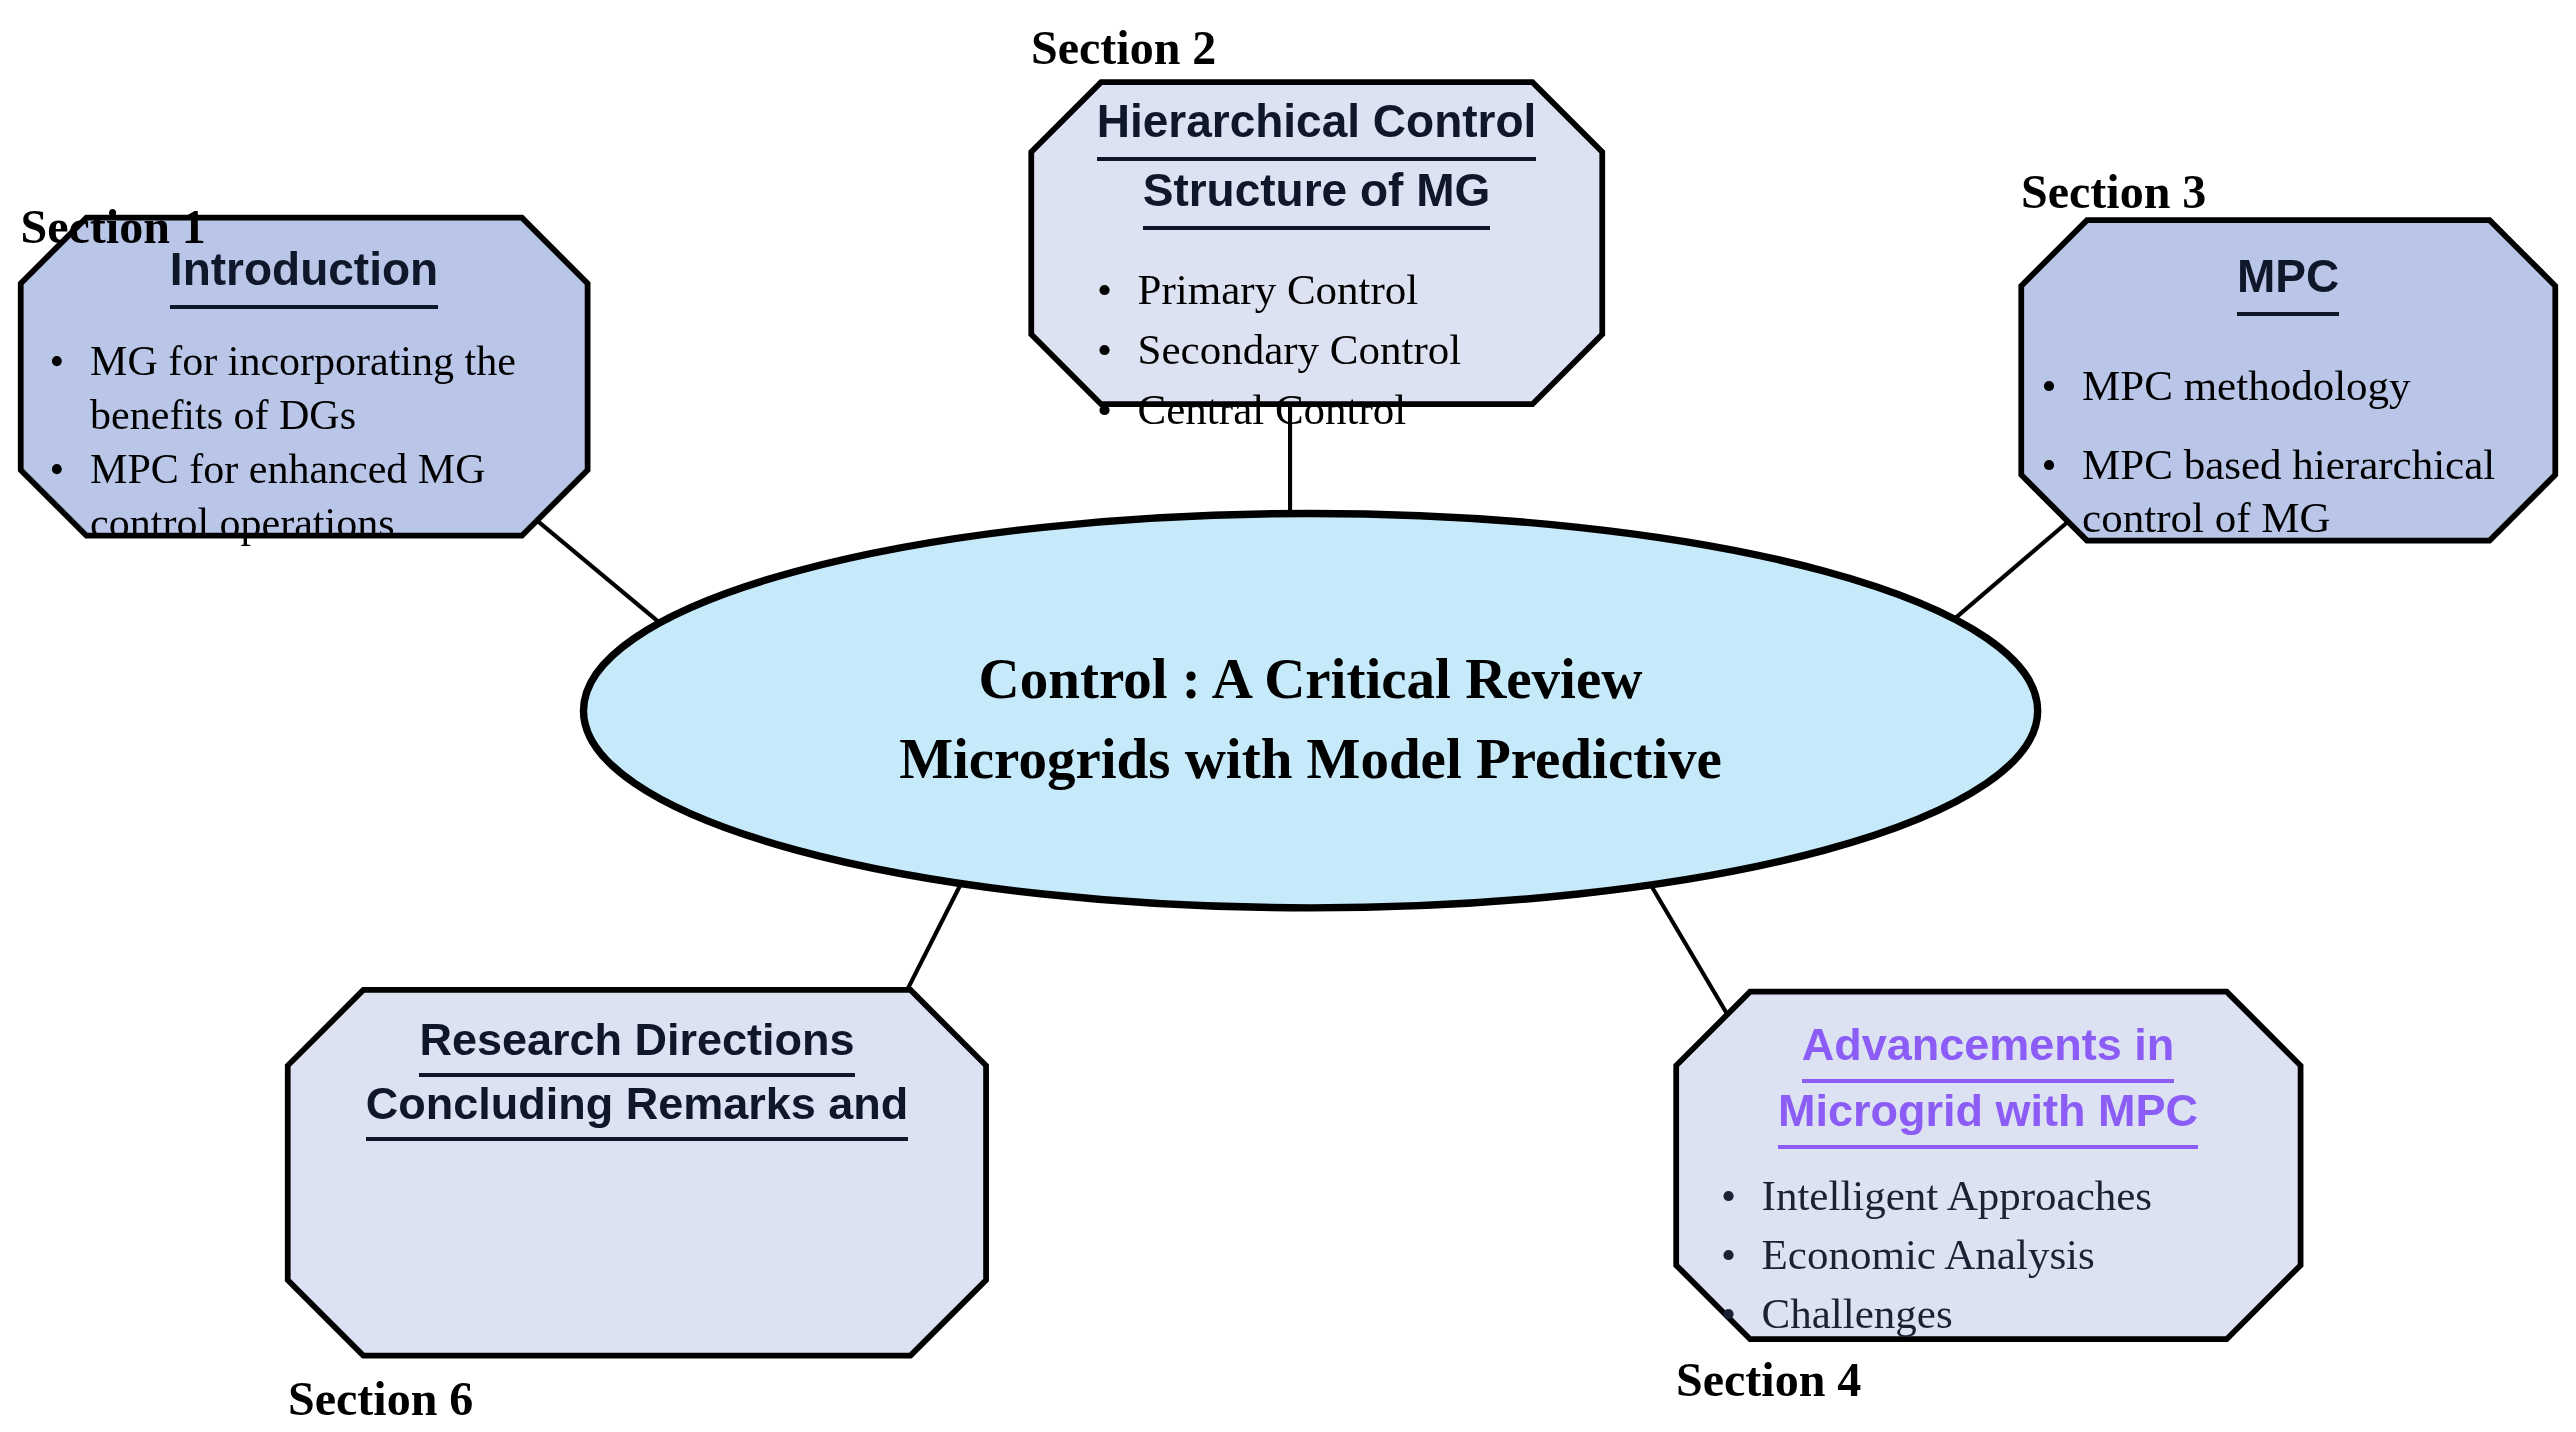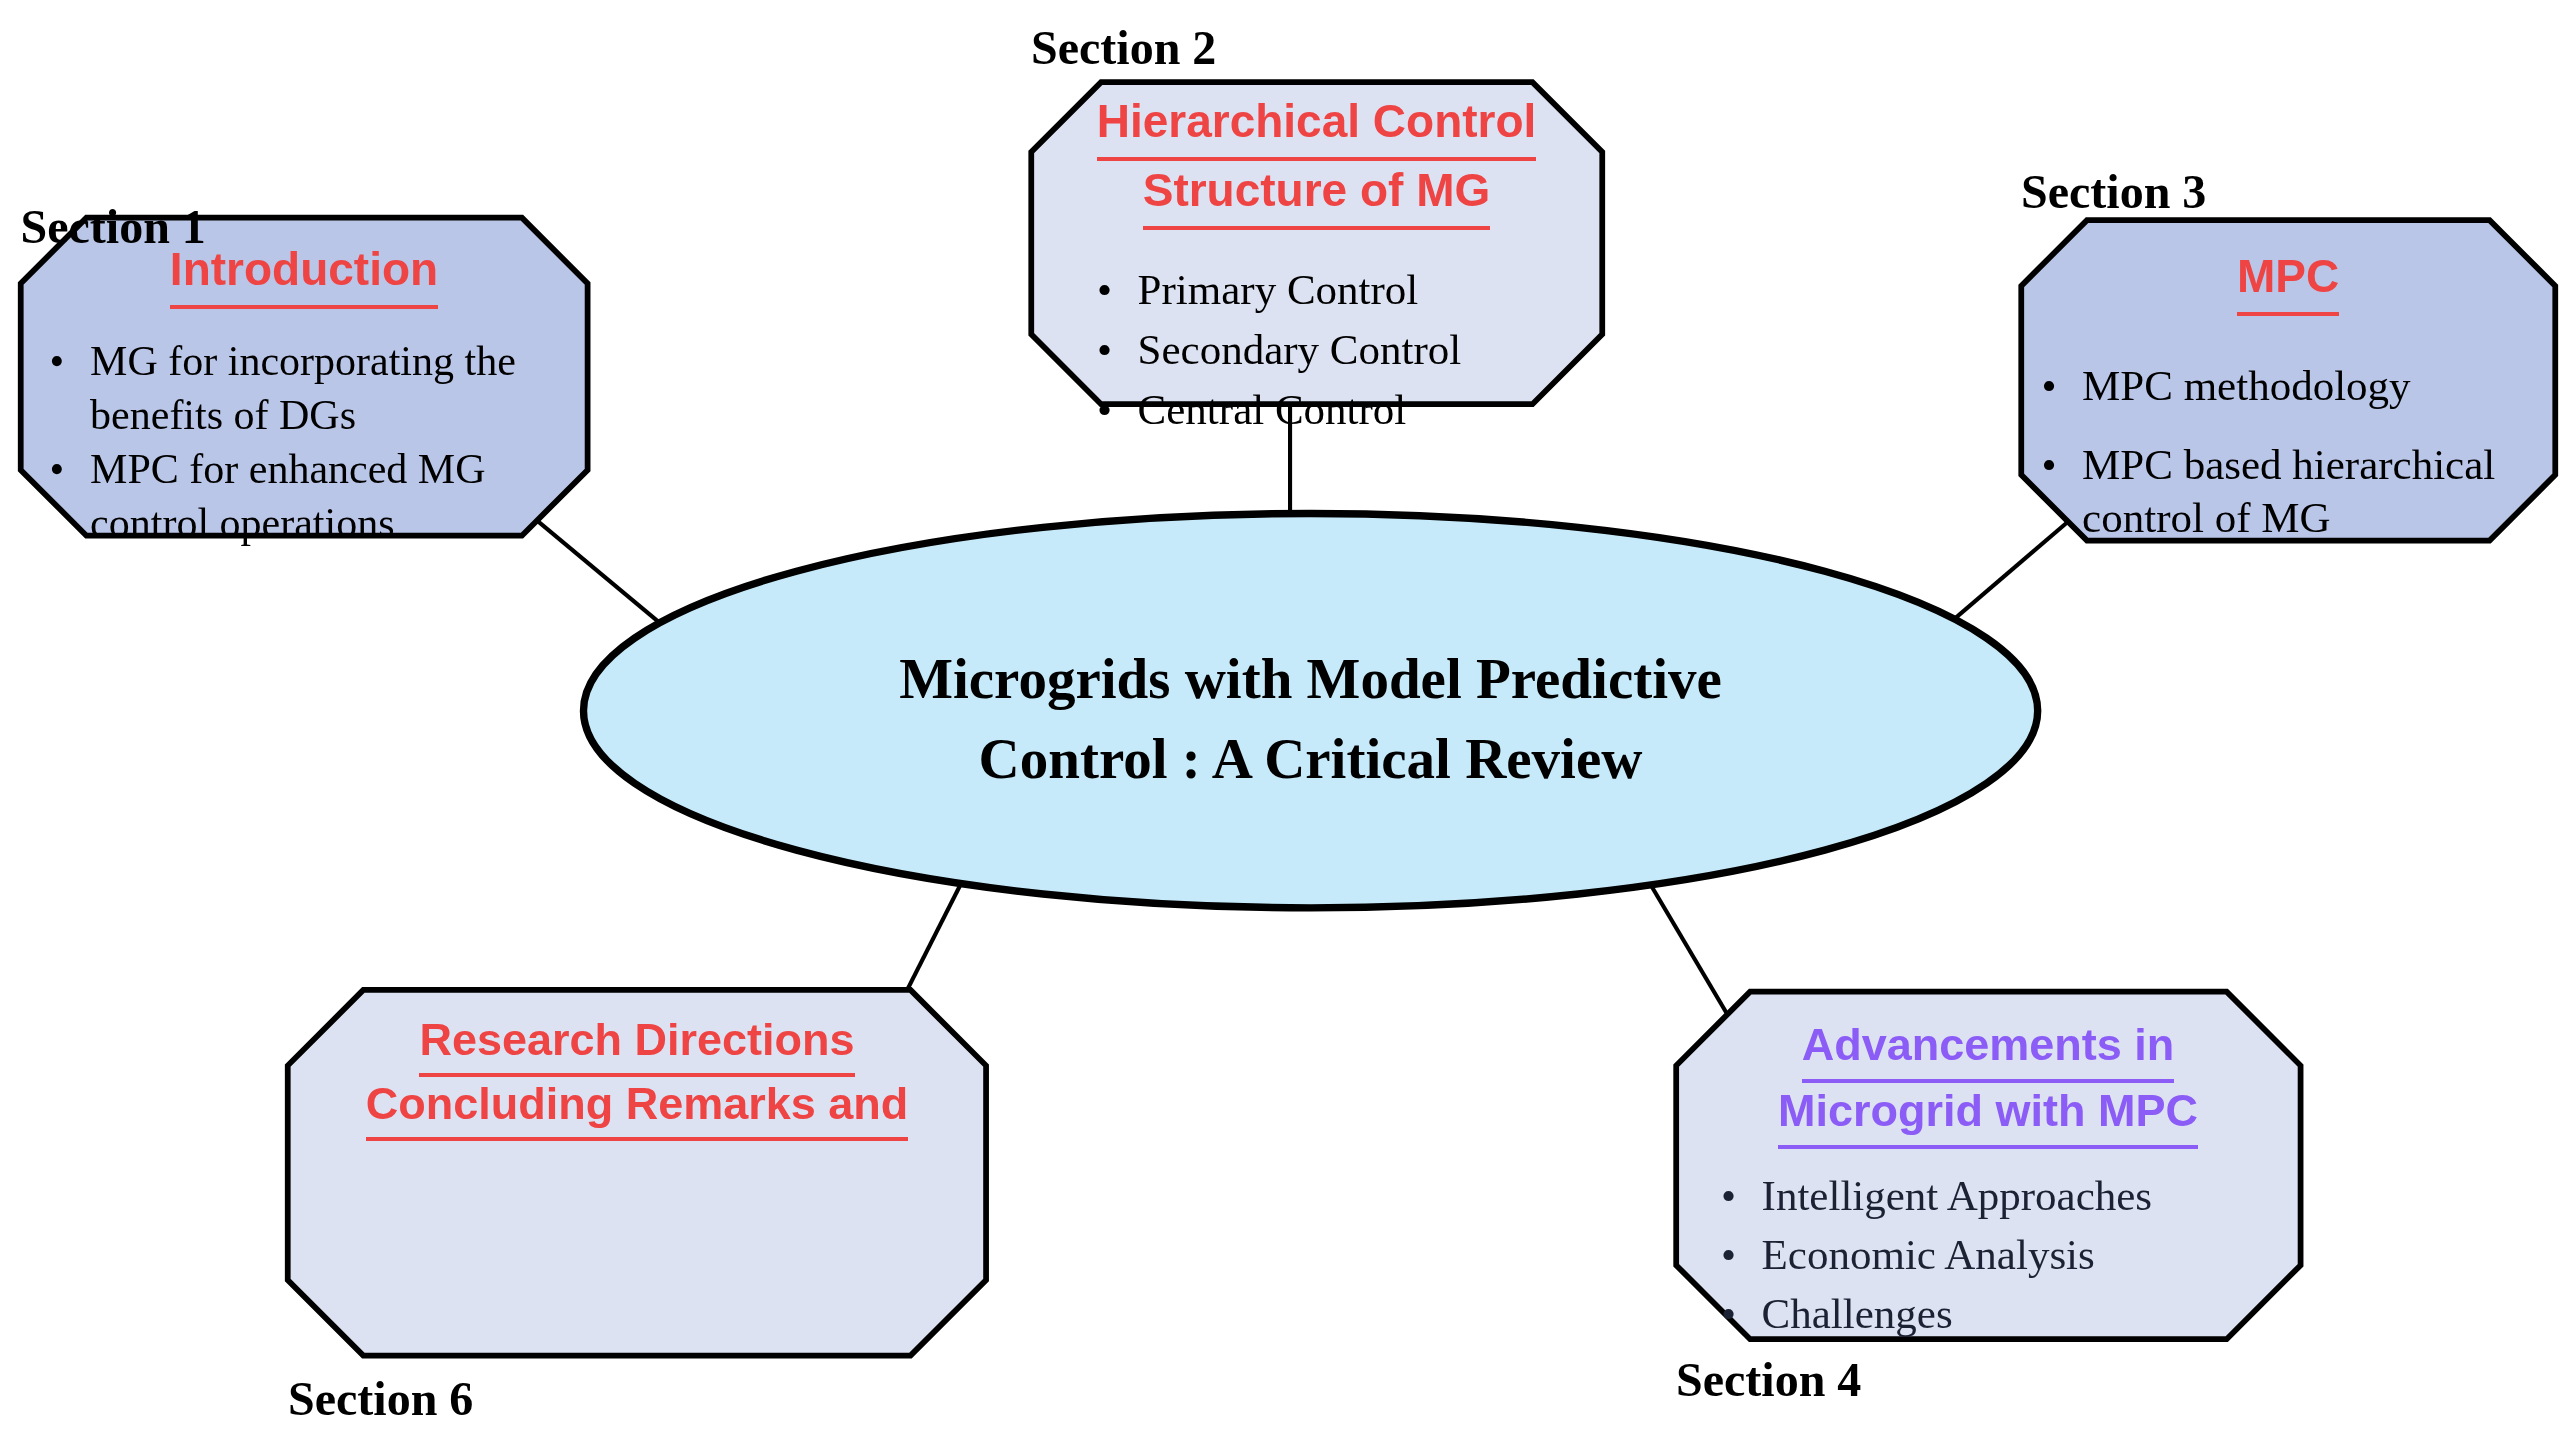--- a/index.html
+++ b/index.html
@@ -10,21 +10,21 @@
   #shapes line{stroke:#000;stroke-width:5;}
   #shapes polygon{stroke:#000;stroke-width:7;}
   #shapes ellipse{stroke:#000;stroke-width:9;}
 
   .abs{position:absolute;}
   .sec-label{font-weight:700;font-size:48px;text-align:left;color:#000;
              font-family:"Liberation Serif","DejaVu Serif",serif;}
   .box-content{display:flex;flex-direction:column;}
   .hline{text-align:center;
          font-family:"Liberation Sans","DejaVu Sans",sans-serif;
-         font-weight:700;font-size:46px;line-height:59px;color:#ef4444;}
+         font-weight:700;font-size:46px;line-height:59px;color:#0f172a;}
   .u{display:inline-block;border-bottom:4.1px solid currentColor;padding-bottom:5.8px;}
   .bullets{display:flex;flex-direction:column;}
   .brow{display:flex;align-items:flex-start;}
   .dot{width:25px;flex:0 0 25px;text-align:left;font-size:1em;}
   .btxt{flex:1 1 auto;padding-left:15.6px;}
 
   
   #s1-content{left:20.5px;top:240px;width:567px;}
   #s1-content .bullets{margin:25px 10px 0 29px;font-size:42px;line-height:54px;color:#000;}
   
@@ -68,22 +68,22 @@
     <polygon points="105,265 635,265 715,345 715,572 635,652 105,652 25,572 25,345" fill="#b9c6e7"></polygon>
     <polygon points="1340,100 1865,100 1950,185 1950,407 1865,492 1340,492 1255,407 1255,185" fill="#dde2f2"></polygon>
     <polygon points="2540,268 3030,268 3110,348 3110,578 3030,658 2540,658 2460,578 2460,348" fill="#b9c6e7"></polygon>
     <polygon points="2130,1207 2710,1207 2800,1297 2800,1540 2710,1630 2130,1630 2040,1540 2040,1297" fill="#dde2f2"></polygon>
     <polygon points="442,1205 1108,1205 1200,1297 1200,1558 1108,1650 442,1650 350,1558 350,1297" fill="#dde2f2"></polygon>
 
     <ellipse cx="1595" cy="865" rx="885" ry="240" fill="#c6eaf9"></ellipse>
   </svg>
 
   <div id="ellipse-title" class="abs">
+    <div>Control : A Critical Review</div>
     <div>Microgrids with Model Predictive</div>
-    <div>Control : A Critical Review</div>
   </div>
 
   <div id="label-s1" class="abs sec-label">Section 1</div>
   <div id="label-s2" class="abs sec-label">Section 2</div>
   <div id="label-s3" class="abs sec-label">Section 3</div>
   <div id="label-s4" class="abs sec-label">Section 4</div>
   <div id="label-s5" class="abs sec-label">Section 6</div>
 
   <div id="s1-content" class="abs box-content">
     <div class="hline">

